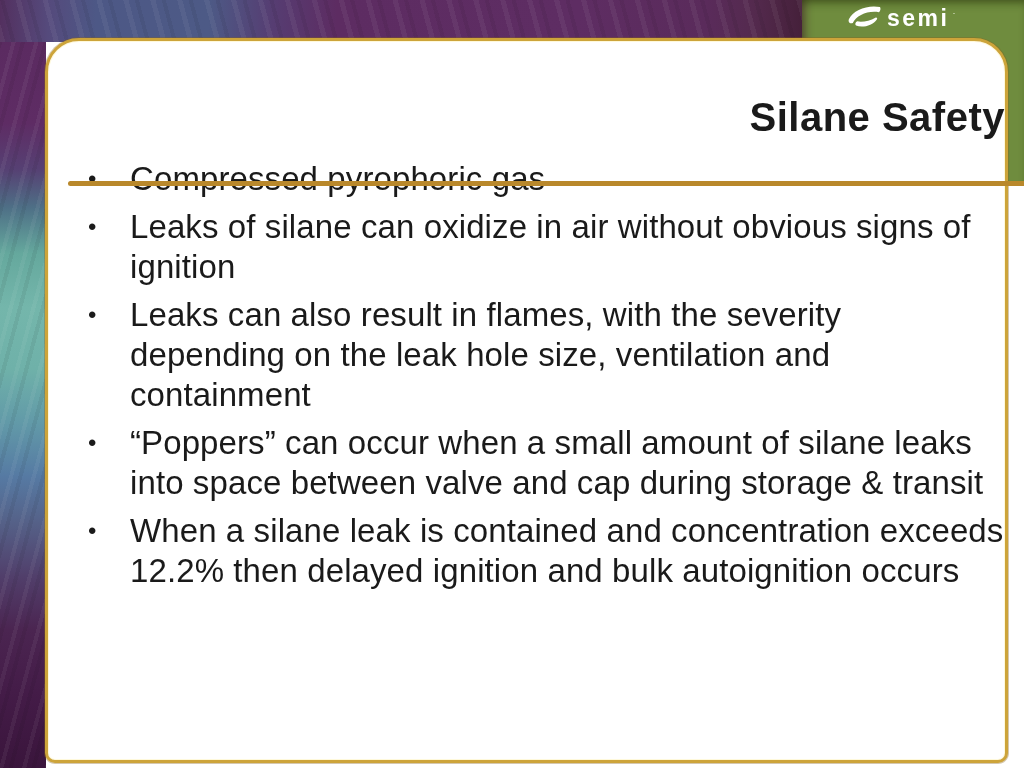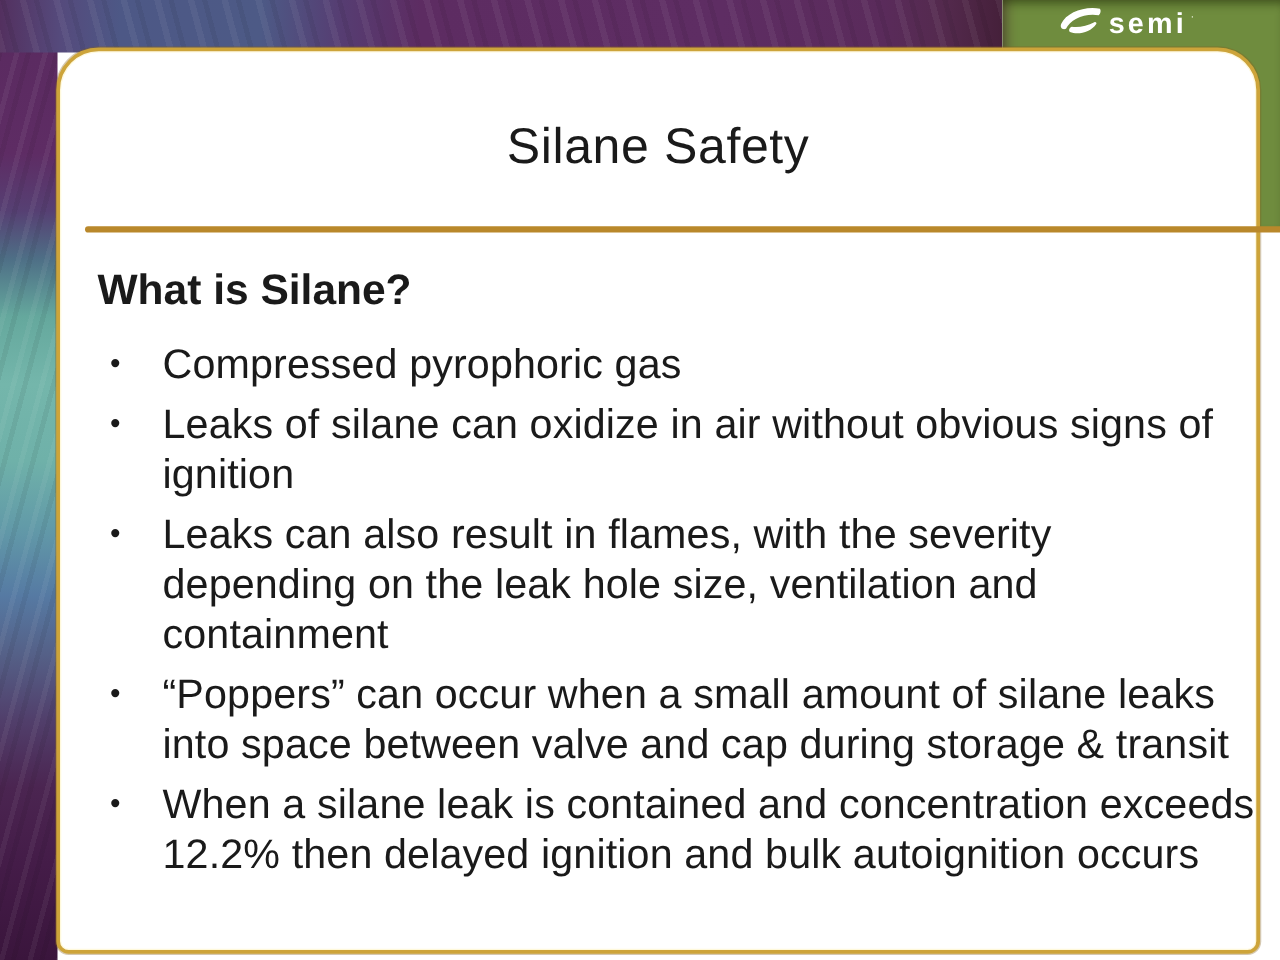--- a/index.html
+++ b/index.html
@@ -47,22 +47,22 @@
   
   .slide {
     position: absolute; left: 45px; top: 38px; width: 963px; height: 725px; z-index: 2;
     background: #ffffff;
     border: 3px solid #cda43a;
     border-radius: 34px 34px 10px 10px;
     box-shadow: inset 0 0 0 1px rgba(255,248,215,0.9), 0 0 0 1px rgba(135,98,28,0.35);
   }
 
   .title {
-    margin-top: 52px; text-align: center;
-    font-size: 40px; line-height: 48px; font-weight: normal; color: #1a1a1a;
+    margin-top: 52px; text-align: right;
+    font-size: 40px; line-height: 48px; font-weight: bold; color: #1a1a1a;
     letter-spacing: 0.5px;
   }
 
   
   .underline {
     position: absolute; left: 68px; top: 181px; width: 956px; height: 5px; z-index: 5;
     background: #b9882b; border-radius: 3px 0 0 3px;
   }
 
   .heading {
@@ -96,21 +96,20 @@
         </svg>
       </span>
       <span class="brand">semi</span>
       <span class="tm">·</span>
     </div>
   </div>
 
   <div class="slide">
     <h1 class="title">Silane Safety</h1>
 
-    <h2 class="heading">What is Silane?</h2>
 
     <ul class="bullets">
       <li>
         <span class="dot">•</span>
         <span class="btext">Compressed pyrophoric gas</span>
       </li>
       <li>
         <span class="dot">•</span>
         <span class="btext">Leaks of silane can oxidize in air without obvious signs of
 ignition</span>

